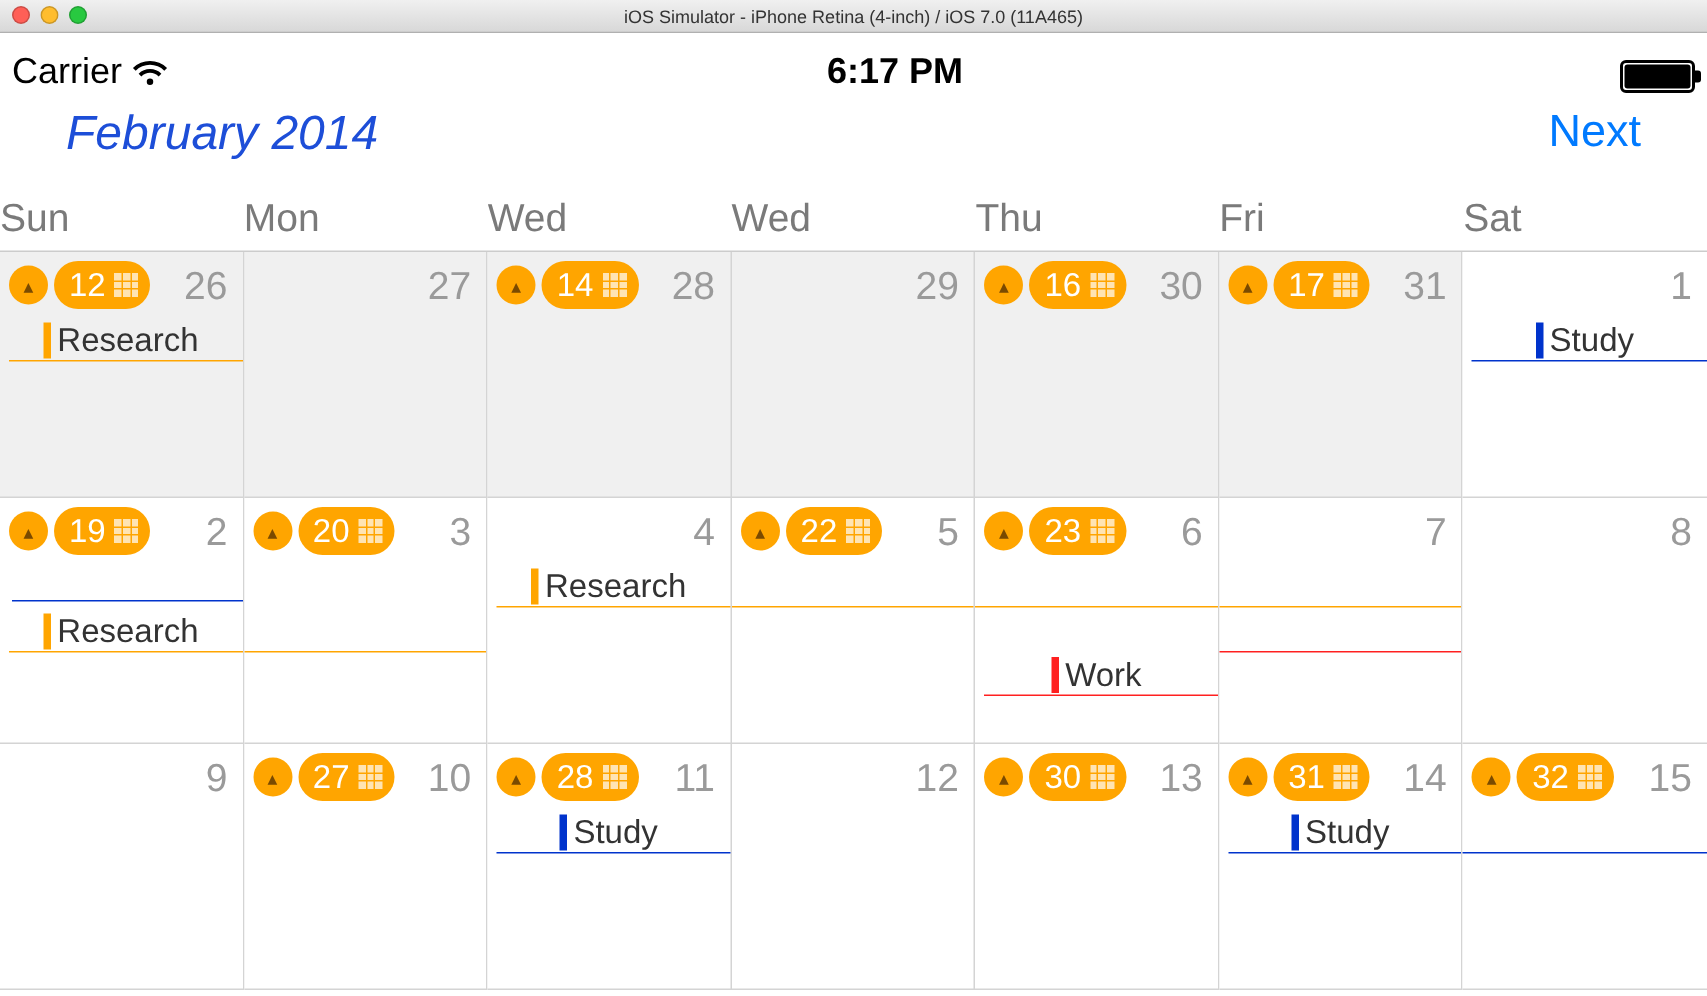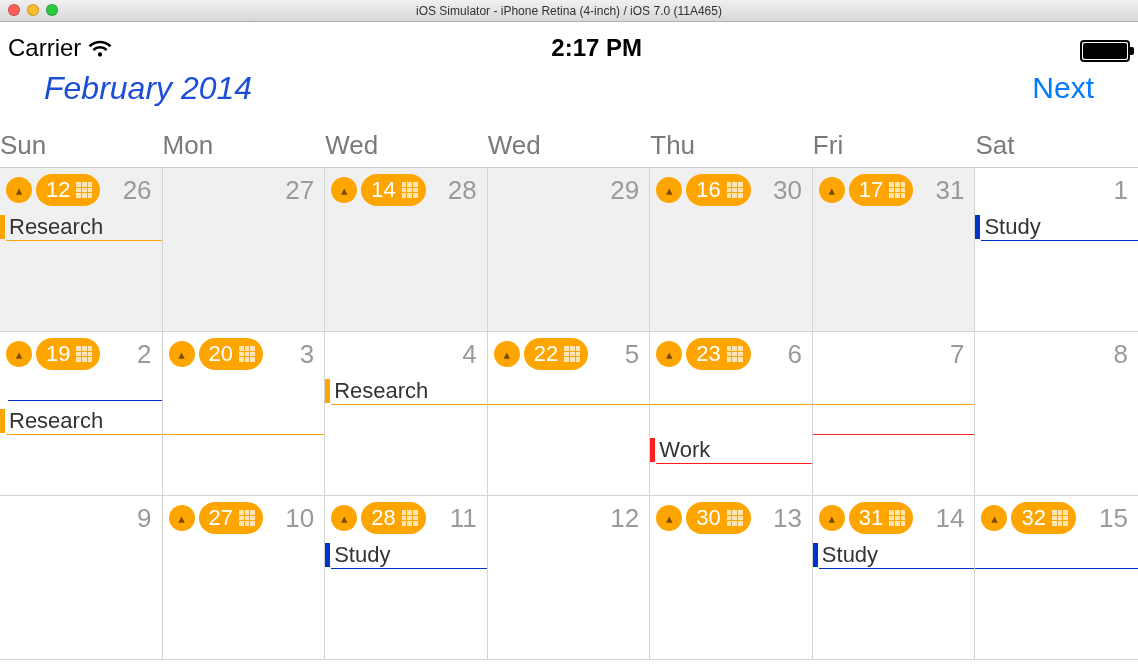--- a/index.html
+++ b/index.html
@@ -41,21 +41,21 @@
   .cell-head { display:flex; align-items:center; justify-content:flex-end; gap:8px; height:40px; padding:4px 10px 0 6px;}
   .cell-head .daynum { color:#9a9a9a; font-size:26px; font-weight:300; min-width:24px; text-align:right;margin-left:11px;}
 
   .badge-wrap { display:flex; align-items:center; gap:4px; margin-right:auto; }
   .islamic-icon { width:26px; height:26px; border-radius:50%; background:#ffa500; display:flex; align-items:center; justify-content:center; font-size:13px; color:#7a4a00;}
   .pill { height:32px; border-radius:16px; background:#ffa500; color:#fff; display:flex; align-items:center; padding:0 8px 0 10px; font-size:22px; gap:6px;}
   .pill .grid-icon { width:16px; height:16px; display:grid; grid-template-columns:repeat(3,1fr); grid-template-rows:repeat(3,1fr); gap:1px; }
   .pill .grid-icon span{ background:rgba(255,255,255,.7); }
 
   .events { position:absolute; left:0; right:0; top:44px; }
-  .event { display:flex; align-items:center; height:30px; }
+  .event { display:flex; align-items:center; height:30px;justify-content:center; }
   .event .bar { width:5px; height:24px; margin-right:4px;}
   .event .txt { font-size:22px; color:#333; font-weight:300;}
   .event .line { position:absolute; left:6px; right:0; bottom:1px; height:1px; }
   .ev-orange .bar{background:#ffa500;} .ev-orange .line{background:#ffa500;}
   .ev-blue   .bar{background:#0033cc;} .ev-blue   .line{background:#0033cc;}
   .ev-red    .bar{background:#ff2020;} .ev-red    .line{background:#ff2020;}
 
   .spacer-event { height:30px; }
   .thin-line { height:1px; background:#0033cc; position:absolute; left:8px; right:0;}
 
@@ -76,21 +76,21 @@
 
 <div class="status-bar">
   <div class="status-left">
     <span>Carrier</span>
     <span class="wifi-icon">
       <svg viewBox="0 0 24 20" width="26" height="22">
           <path fill="#000" d="M12 18a2 2 0 100-4 2 2 0 000 4zm-5.3-5.3a7.5 7.5 0 0110.6 0l1.7-1.7a10 10 0 00-14 0l1.7 1.7zm-3.5-3.5a12.5 12.5 0 0117.6 0l1.7-1.7a15 15 0 00-21 0l1.7 1.7z"></path>
         </svg>
     </span>
   </div>
-  <span style="font-weight:600">2:17 PM</span>
+  <span style="font-weight:600">6:17 PM</span>
   <div class="battery">
       <div class="battery-fill"></div>
     </div>
 </div>
 
 <div class="nav-bar">
   <span class="nav-title">February 2014</span>
   <span class="nav-btn">Next</span>
 </div>
 

